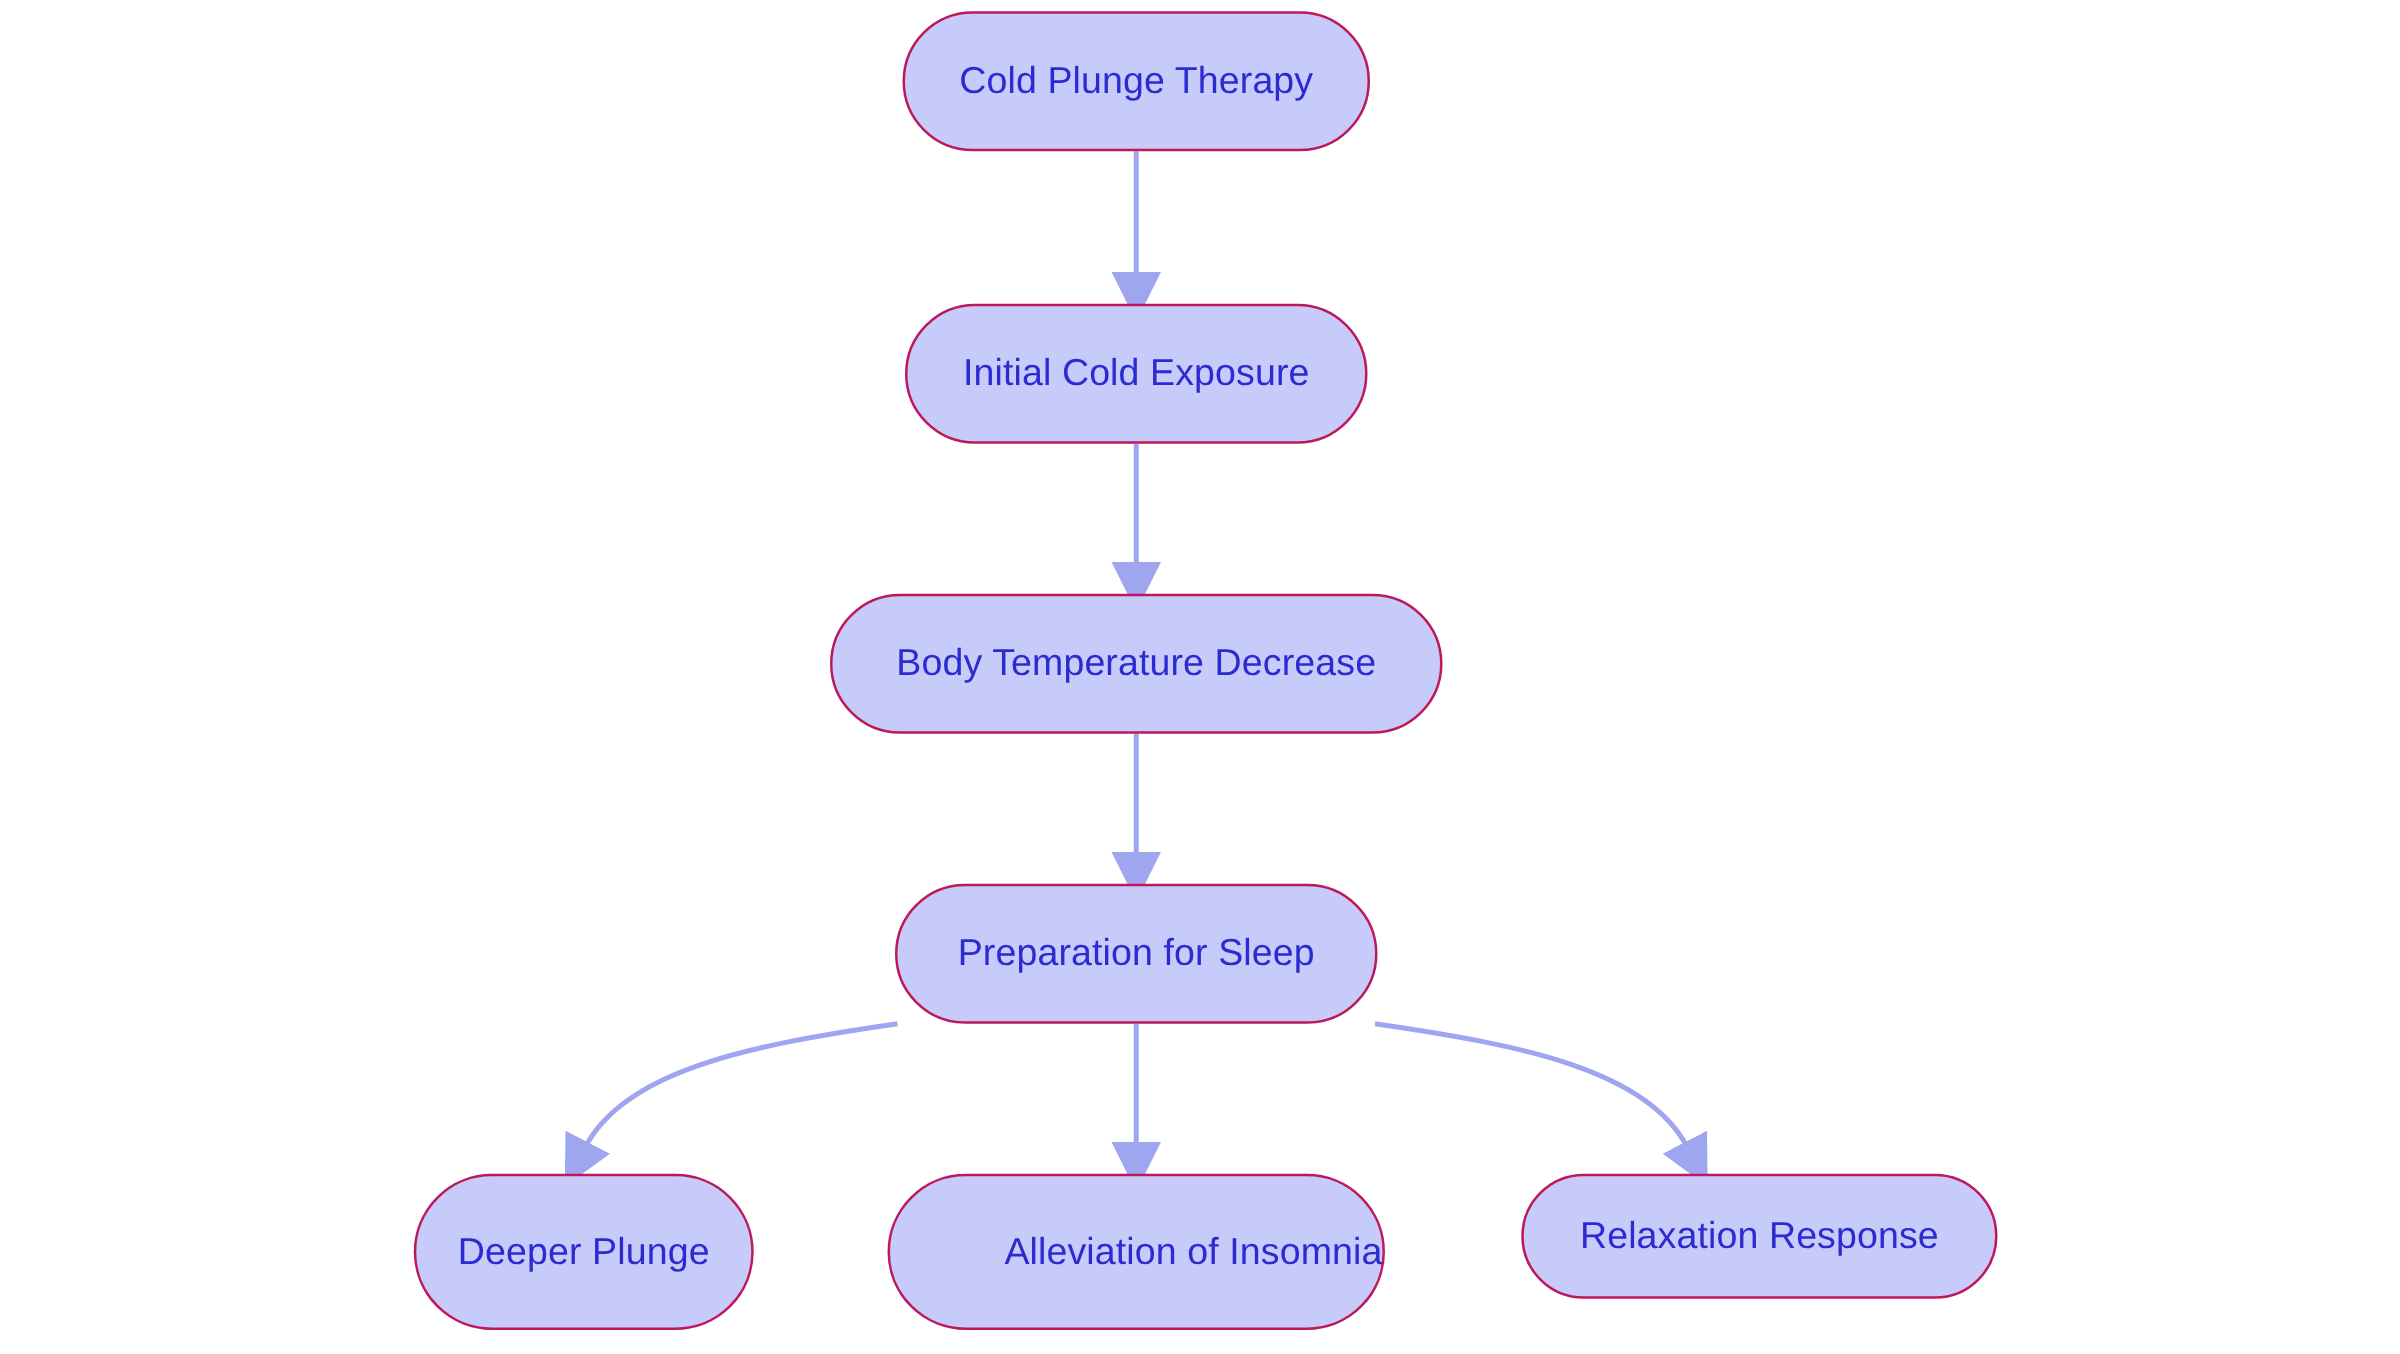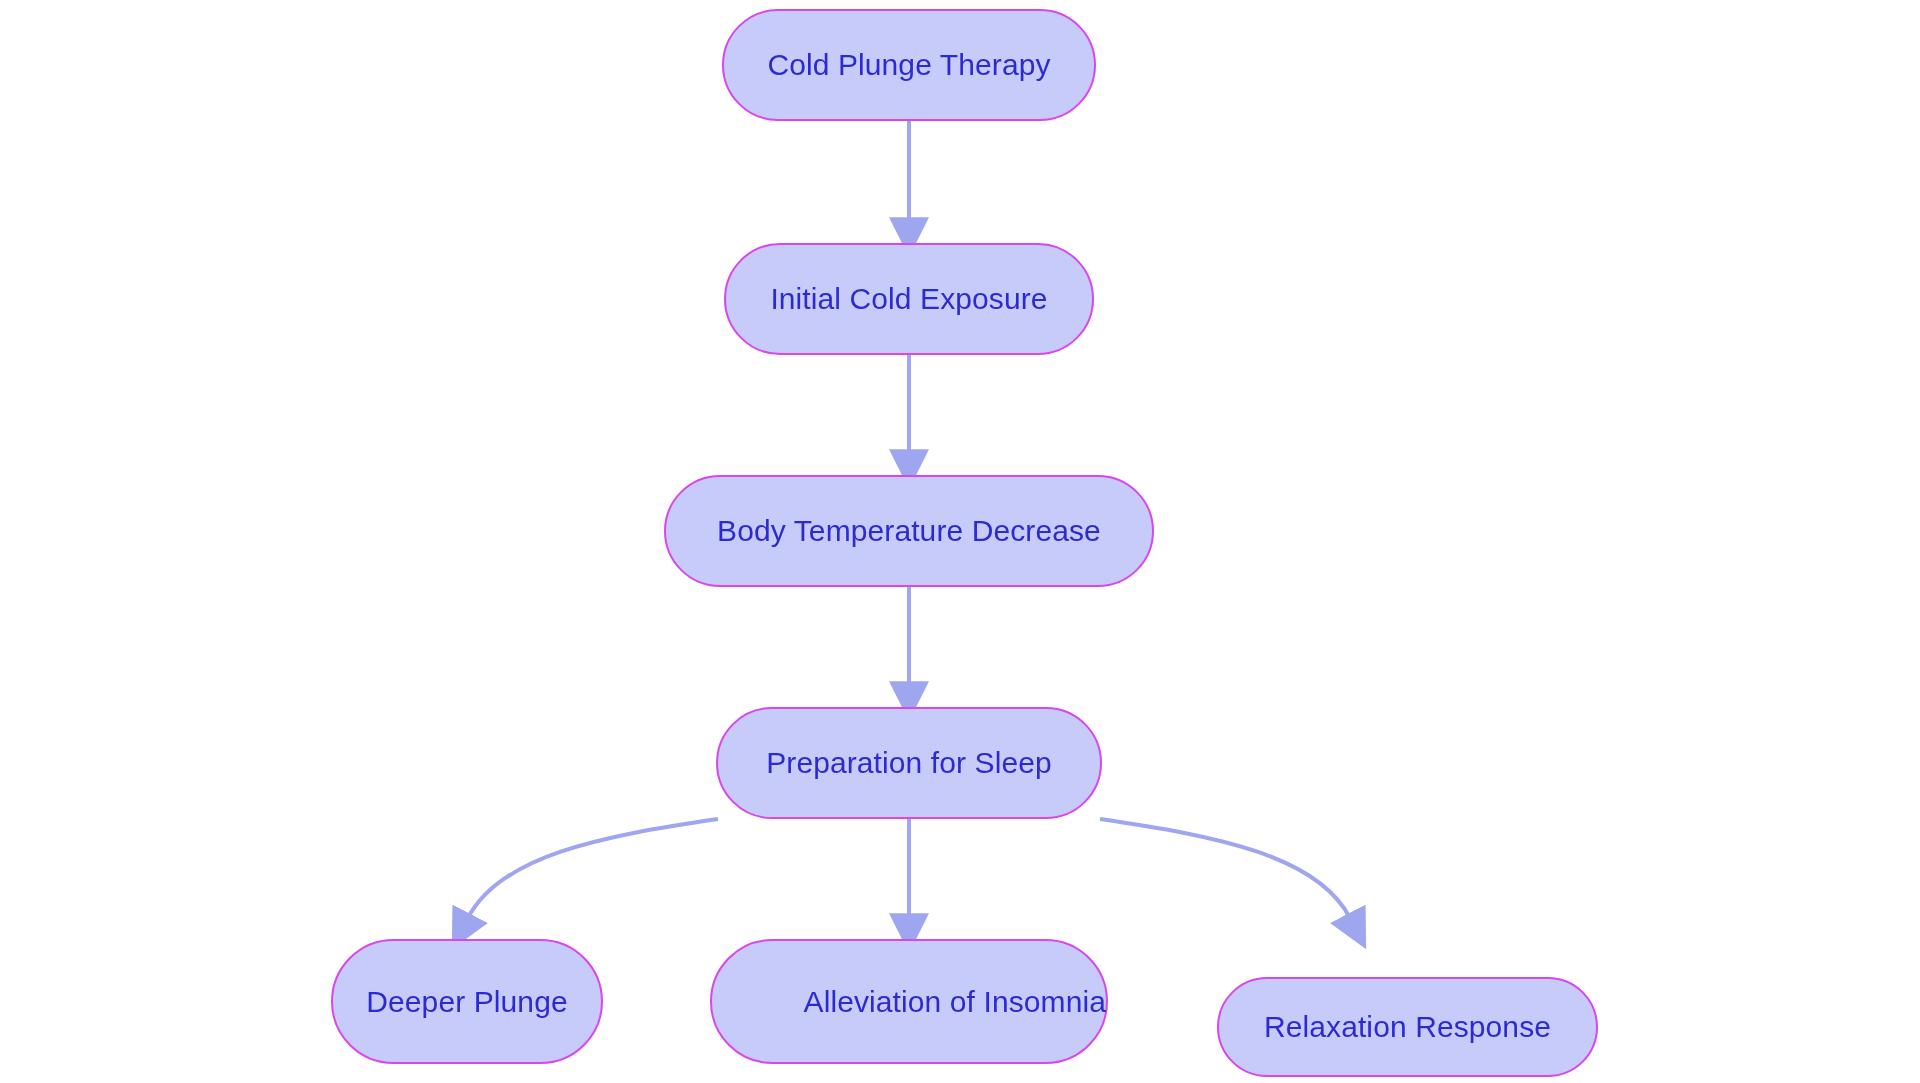--- a/index.html
+++ b/index.html
@@ -23,21 +23,21 @@
     left: 0;
     top: 0;
     width: 1920px;
     height: 1083px;
     pointer-events: none;
   }
   .node {
     position: absolute;
     box-sizing: border-box;
     background: #c7cbf9;
-    border: 2px solid #d946ef;
+    border: 2px solid #be185d;
     border-radius: 999px;
     display: flex;
     align-items: center;
     justify-content: center;
     z-index: 2;
   }
   .node-label {
     color: #2b2bd1;
     font-size: 30px;
     font-weight: 400;
@@ -89,17 +89,17 @@
   </div>
 
   <div class="node" style="left:331px; top:939px; width:272px; height:125px;">
     <span class="node-label">Deeper Plunge</span>
   </div>
 
   <div class="node" style="left:710px; top:939px; width:398px; height:125px;justify-content:flex-end;">
     <span class="node-label">Alleviation of Insomnia</span>
   </div>
 
-  <div class="node" style="left:1217px; top:939px; width:381px; height:100px;margin-top:38px;">
+  <div class="node" style="left:1217px; top:939px; width:381px; height:100px;">
     <span class="node-label">Relaxation Response</span>
   </div>
 
 </div>
 
 </body></html>

